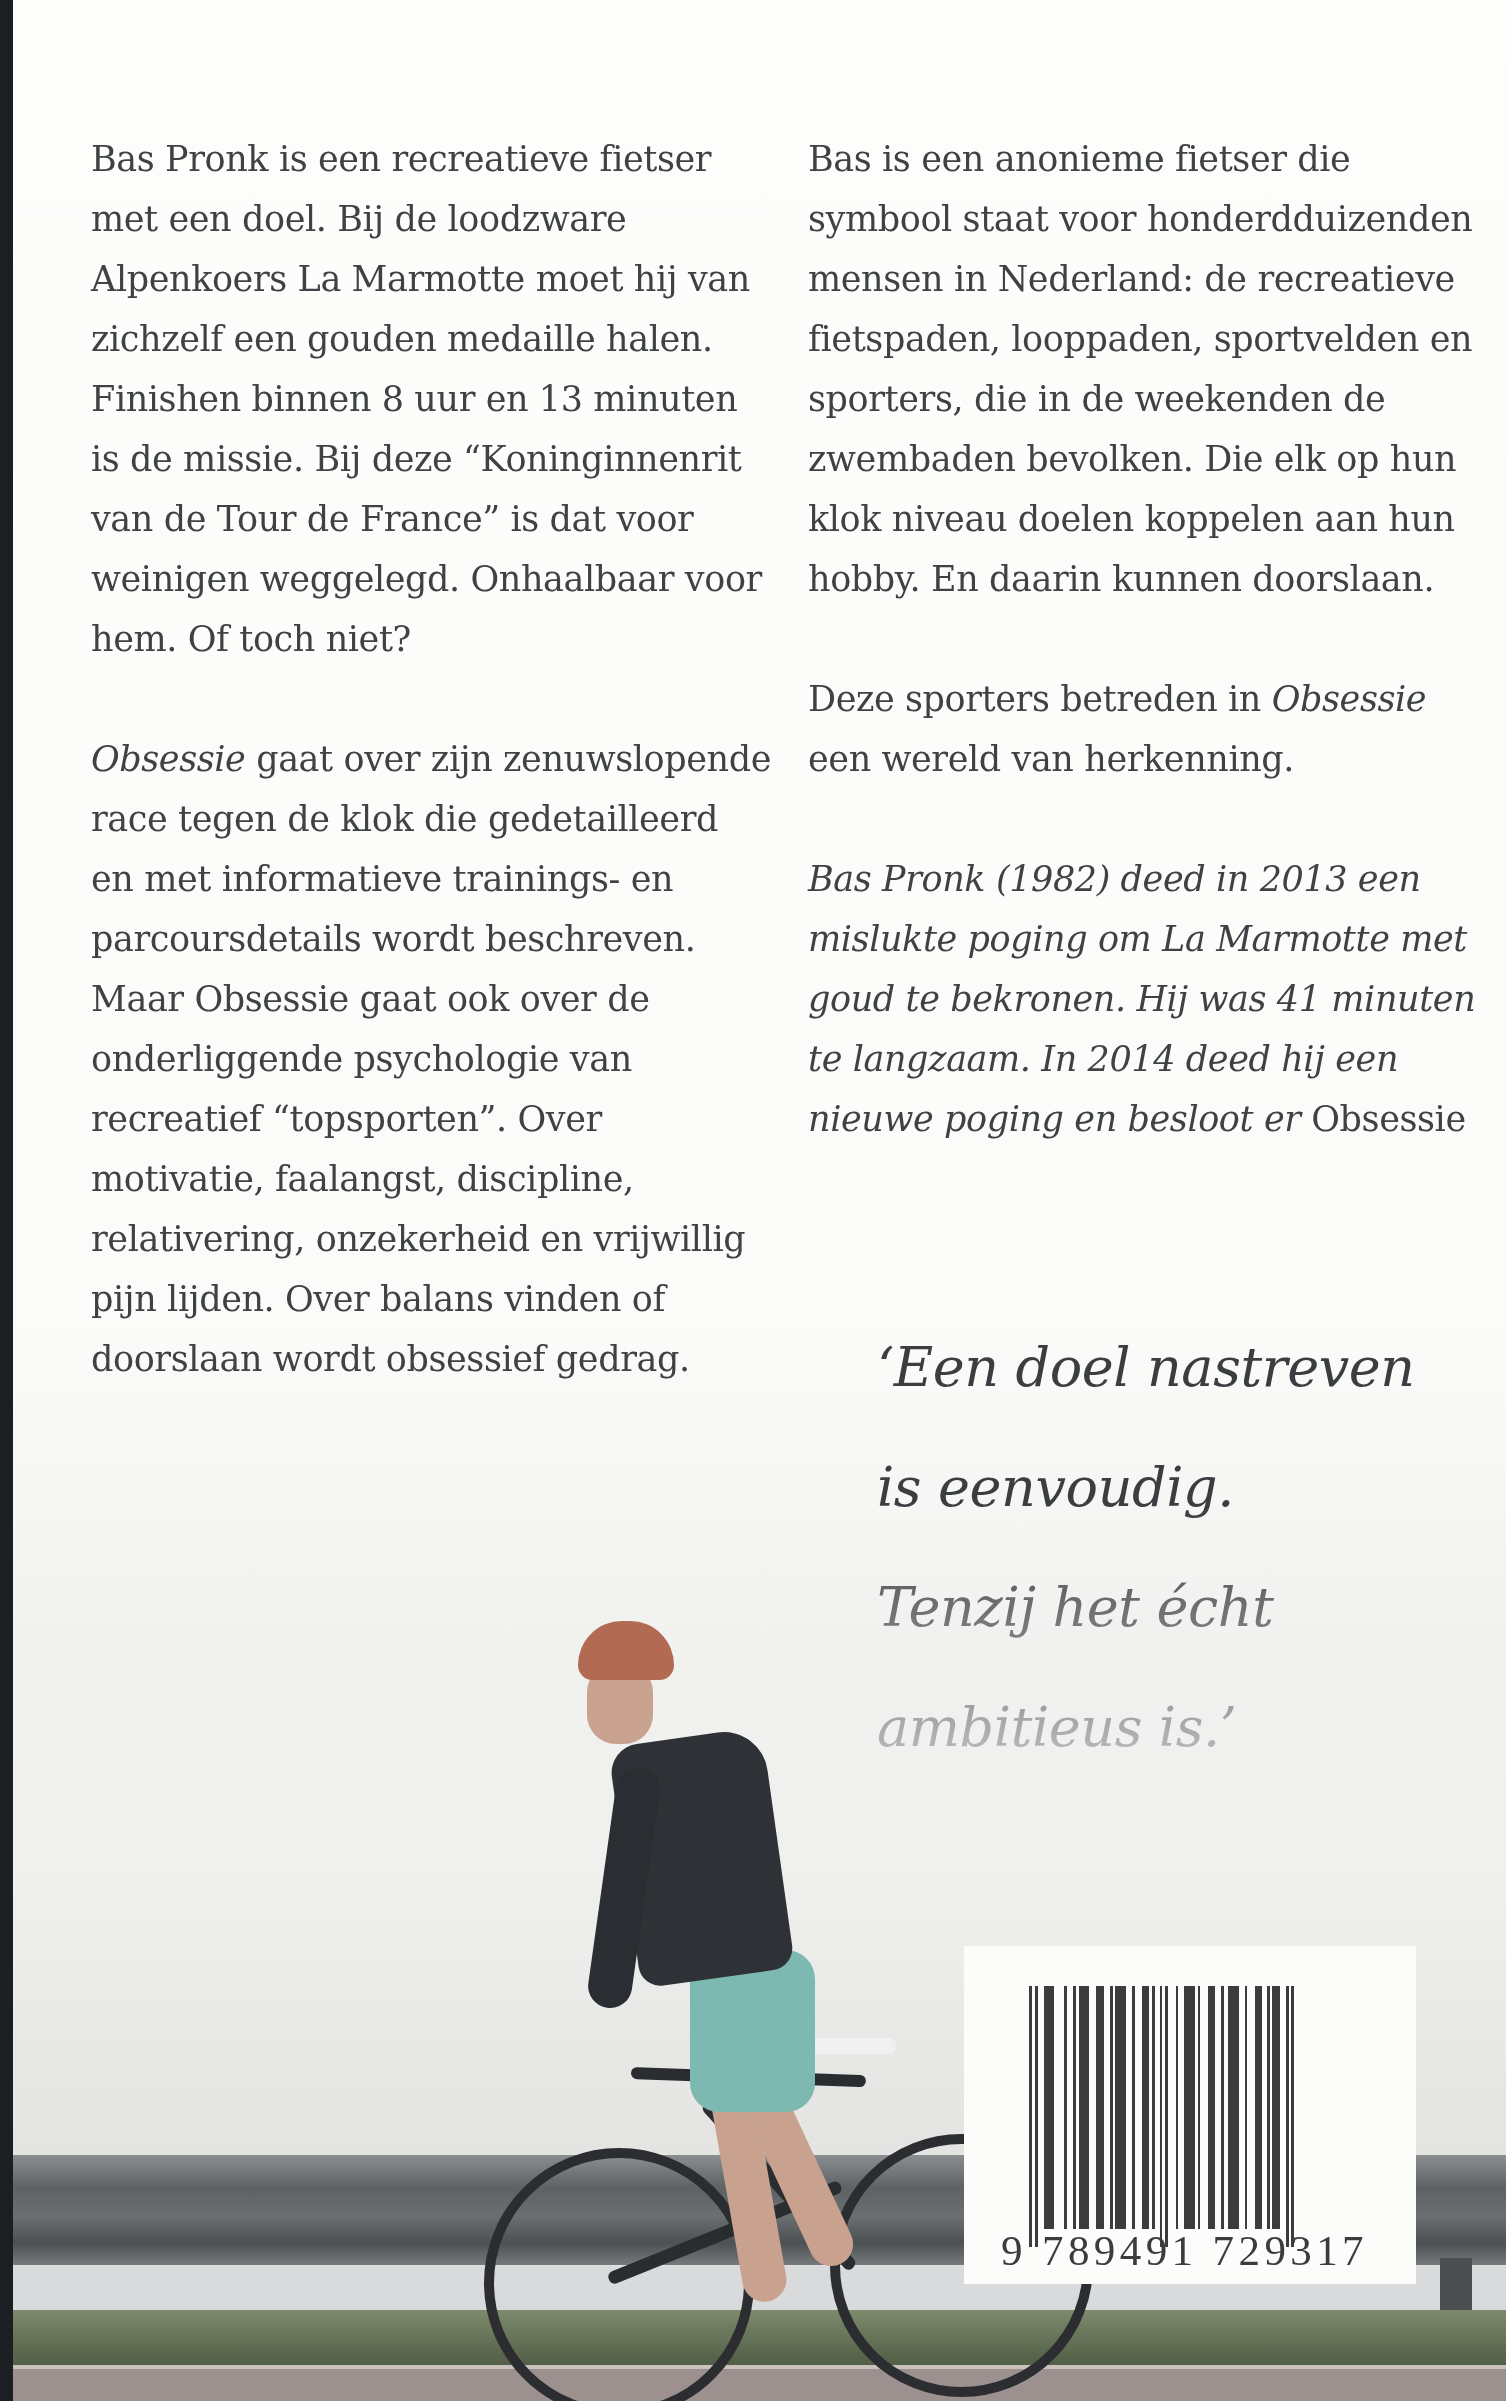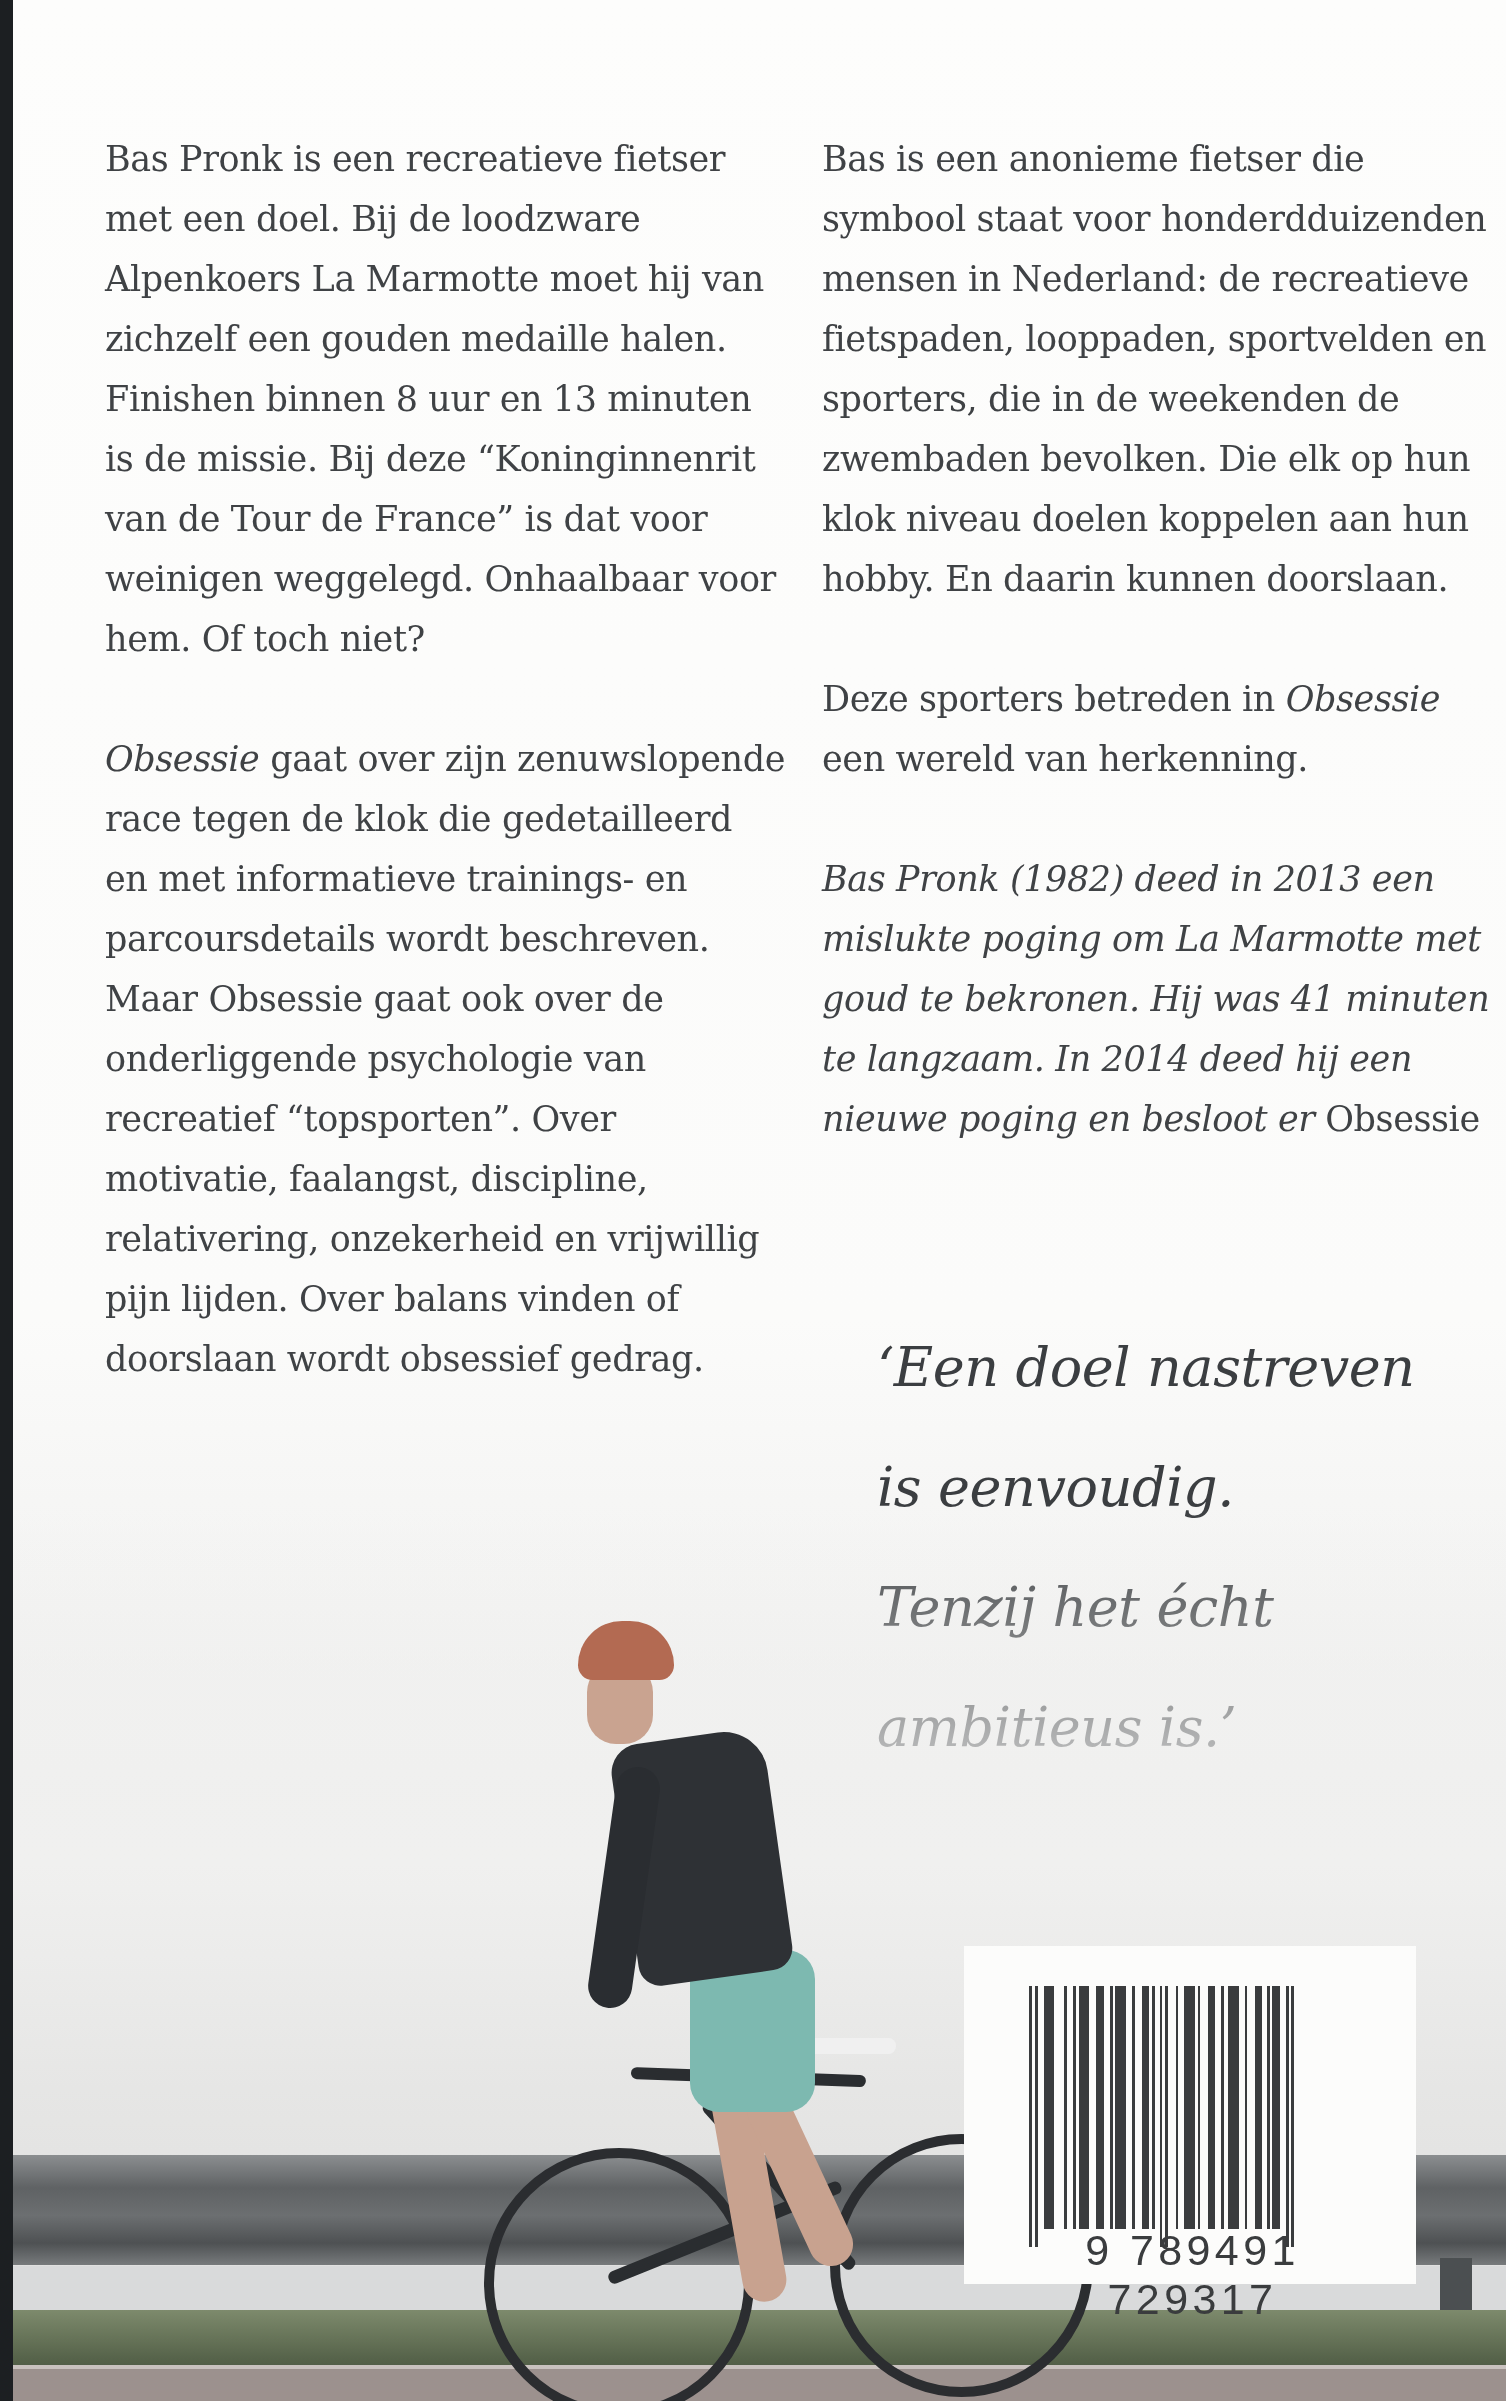--- a/index.html
+++ b/index.html
@@ -14,21 +14,21 @@
     background:#1c1f22;
   }
   .cover {
     position:absolute; left:13.2px; top:0; width:1494px; height:2401px;
     background:linear-gradient(180deg,#fdfdfc 0%,#fbfbfa 55%,#f1f1f0 70%,#e9e9e8 100%);
   }
   .col {
     position:absolute; font-size:35px; line-height:60px; letter-spacing:-0.4px;
     color:#3f4245;
   }
-  .col p { margin:0 0 60px 14px; }
+  .col p { margin:0 0 60px 0; }
   .col .line { display:block; white-space:nowrap; }
   .col-left { left:91px; top:129px; width:662px; }
   .col-right { left:808px; top:129px; width:662px; }
   .ital { font-style:italic; }
   .bio .line { font-style:italic; }
   .bio .roman { font-style:normal; }
 
   .quote {
     position:absolute; left:877px; top:1308px; width:589px;
     font-size:54px; line-height:120px; font-style:italic; color:#3b3e41;
@@ -78,21 +78,21 @@
     background:#fcfcfb;
   }
   .bars {
     position:absolute; left:65px; top:40px; width:294px; height:250px;
     display:flex; align-items:flex-start;
   }
   .bars span { display:block; background:#3a3c3e; height:243px; }
   .bars span.g { height:261px; }
   .isbn {
     position:absolute; left:37px; top:280px; width:383px;
-    font-family:Liberation Sans, sans-serif; font-size:43px; letter-spacing:4.4px; color:#3a3c3e;text-align:center;
+    font-family:Liberation Serif, serif; font-size:43px; letter-spacing:4.4px; color:#3a3c3e;
   }
 </style>
 </head>
 <body>
 
 <div class="spine-edge"></div>
 <div class="cover"></div>
 
 <div class="col col-left">
   <p>

